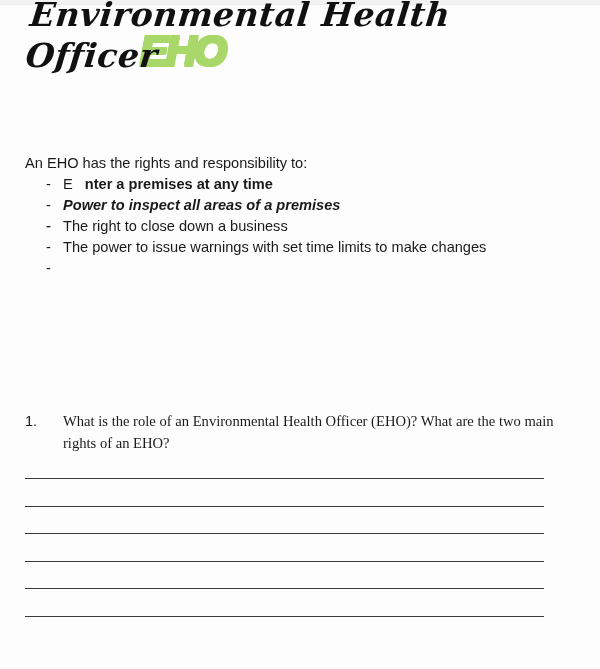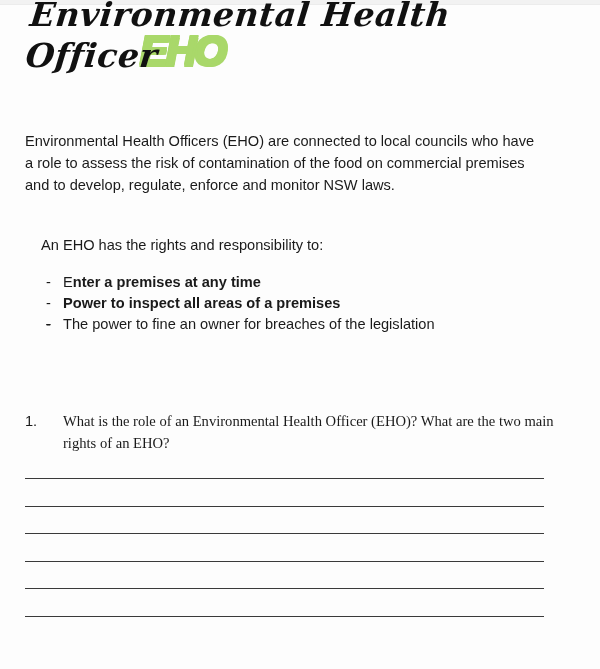--- a/index.html
+++ b/index.html
@@ -98,21 +98,21 @@
     margin: 0;
     max-width: 520px;
   }
   .spacer-para {
     height: 22px;
   }
   .lead-in {
     font-size: 14.6px;
     line-height: 22px;
     color: #1a1a1a;
-    margin: 16px;
+    margin: 0;
   }
 
   ul.rights {
     list-style: none;
     margin: 0;
     padding: 0;
   }
   ul.rights li {
     position: relative;
     padding-left: 38px;
@@ -121,27 +121,29 @@
     color: #1a1a1a;
   }
   ul.rights li .dash {
     position: absolute;
     left: 21px;
     top: 0;
     color: #1a1a1a;
   }
   ul.rights li.bold .txt {
     font-weight: 700;
+    font-style: italic;
   }
   
   ul.rights li.bold-tail .lead-char {
     font-weight: 400;
   }
   ul.rights li.bold-tail .tail {
     font-weight: 700;
+    margin-left: 12px;
   }
 
   
   .question-block {
     position: absolute;
     left: 25px;
     top: 410px;
     width: 545px;
   }
   .question-row {
@@ -186,50 +188,49 @@
 
   <div class="top-strip"></div>
 
   <div class="banner">
     <div class="banner-script"><span>Environmental Health</span><span class="line2">Officer</span></div>
     <div class="banner-eho">EHO</div>
   </div>
 
   <div class="content">
 
-    <p class="para">Environmental Health Officers (EHO) are connected to local councils who have a role to assess the risk of contamination of the food on commercial premises and to develop, regulate, enforce and monitor NSW laws.</p>
 
     <div class="spacer-para"></div>
 
     <p class="lead-in">An EHO has the rights and responsibility to:</p>
 
     <ul class="rights">
 
       <li class="bold-tail">
         <span class="dash">-</span><span class="lead-char">E</span><span class="tail">nter a premises at any time</span>
       </li>
 
       <li class="bold">
         <span class="dash">-</span><span class="txt">Power to inspect all areas of a premises</span>
       </li>
 
       <li>
         <span class="dash">-</span>
       </li>
 
       <li>
+        <span class="dash">-</span><span class="txt">The right to close down a business</span>
+      </li>
+
+      <li>
+        <span class="dash">-</span><span class="txt">The power to issue warnings with set time limits to make changes</span>
+      </li>
+
+      <li>
         <span class="dash">-</span>
-      </li>
-
-      <li>
-        <span class="dash">-</span>
-      </li>
-
-      <li>
-        <span class="dash">-</span><span class="txt">The power to fine an owner for breaches of the legislation</span>
       </li>
 
     </ul>
   </div>
 
   <div class="question-block">
     <div class="question-row">
       <span class="qnum">1.</span>
       <span class="qtext">What is the role of an Environmental Health Officer (EHO)? What are the two main rights of an EHO?</span>
     </div>

